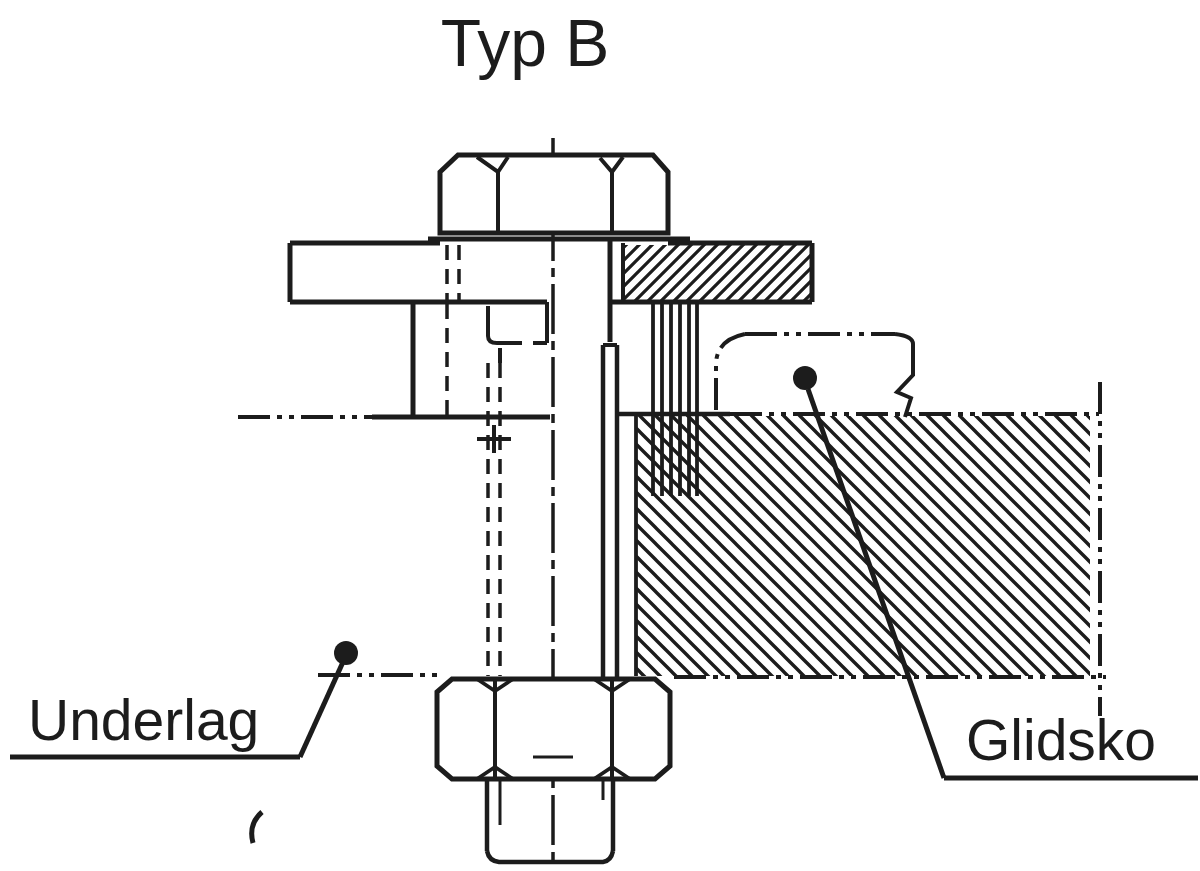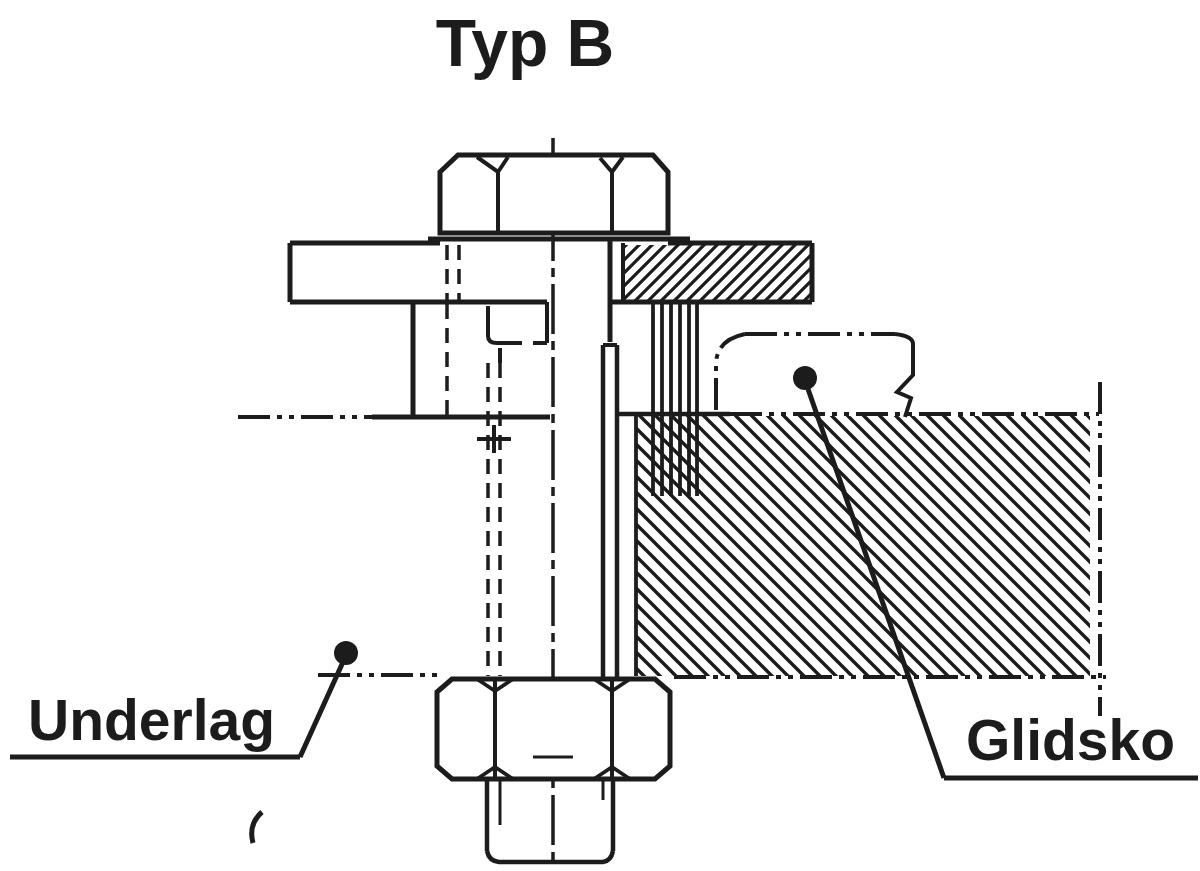--- a/index.html
+++ b/index.html
@@ -1,16 +1,16 @@
 <!DOCTYPE html>
 <html><head>
 <meta charset="utf-8">
 <style>
   html, body { margin: 0; padding: 0; background: #ffffff; }
-  .stage { width: 1200px; height: 871px; position: relative; background: #ffffff; overflow: hidden; font-weight: bold; }
+  .stage { width: 1200px; height: 871px; position: relative; background: #ffffff; overflow: hidden; }
   svg { display: block; }
   .t { font-family: "Liberation Sans", "DejaVu Sans", sans-serif; fill: #1c1c1c; stroke: none; }
   .title-t { font-size: 66px; }
   .label-t { font-size: 57px; }
   .ln   { stroke: #1c1c1c; fill: none; stroke-width: 5;   }
   .ln4  { stroke: #1c1c1c; fill: none; stroke-width: 4;   }
   .ln45 { stroke: #1c1c1c; fill: none; stroke-width: 4.5; }
   .ln38 { stroke: #1c1c1c; fill: none; stroke-width: 3.8; }
   .ln3  { stroke: #1c1c1c; fill: none; stroke-width: 3;   }
   .hid  { stroke: #1c1c1c; fill: none; stroke-width: 3.5; stroke-dasharray: 15 9; }

